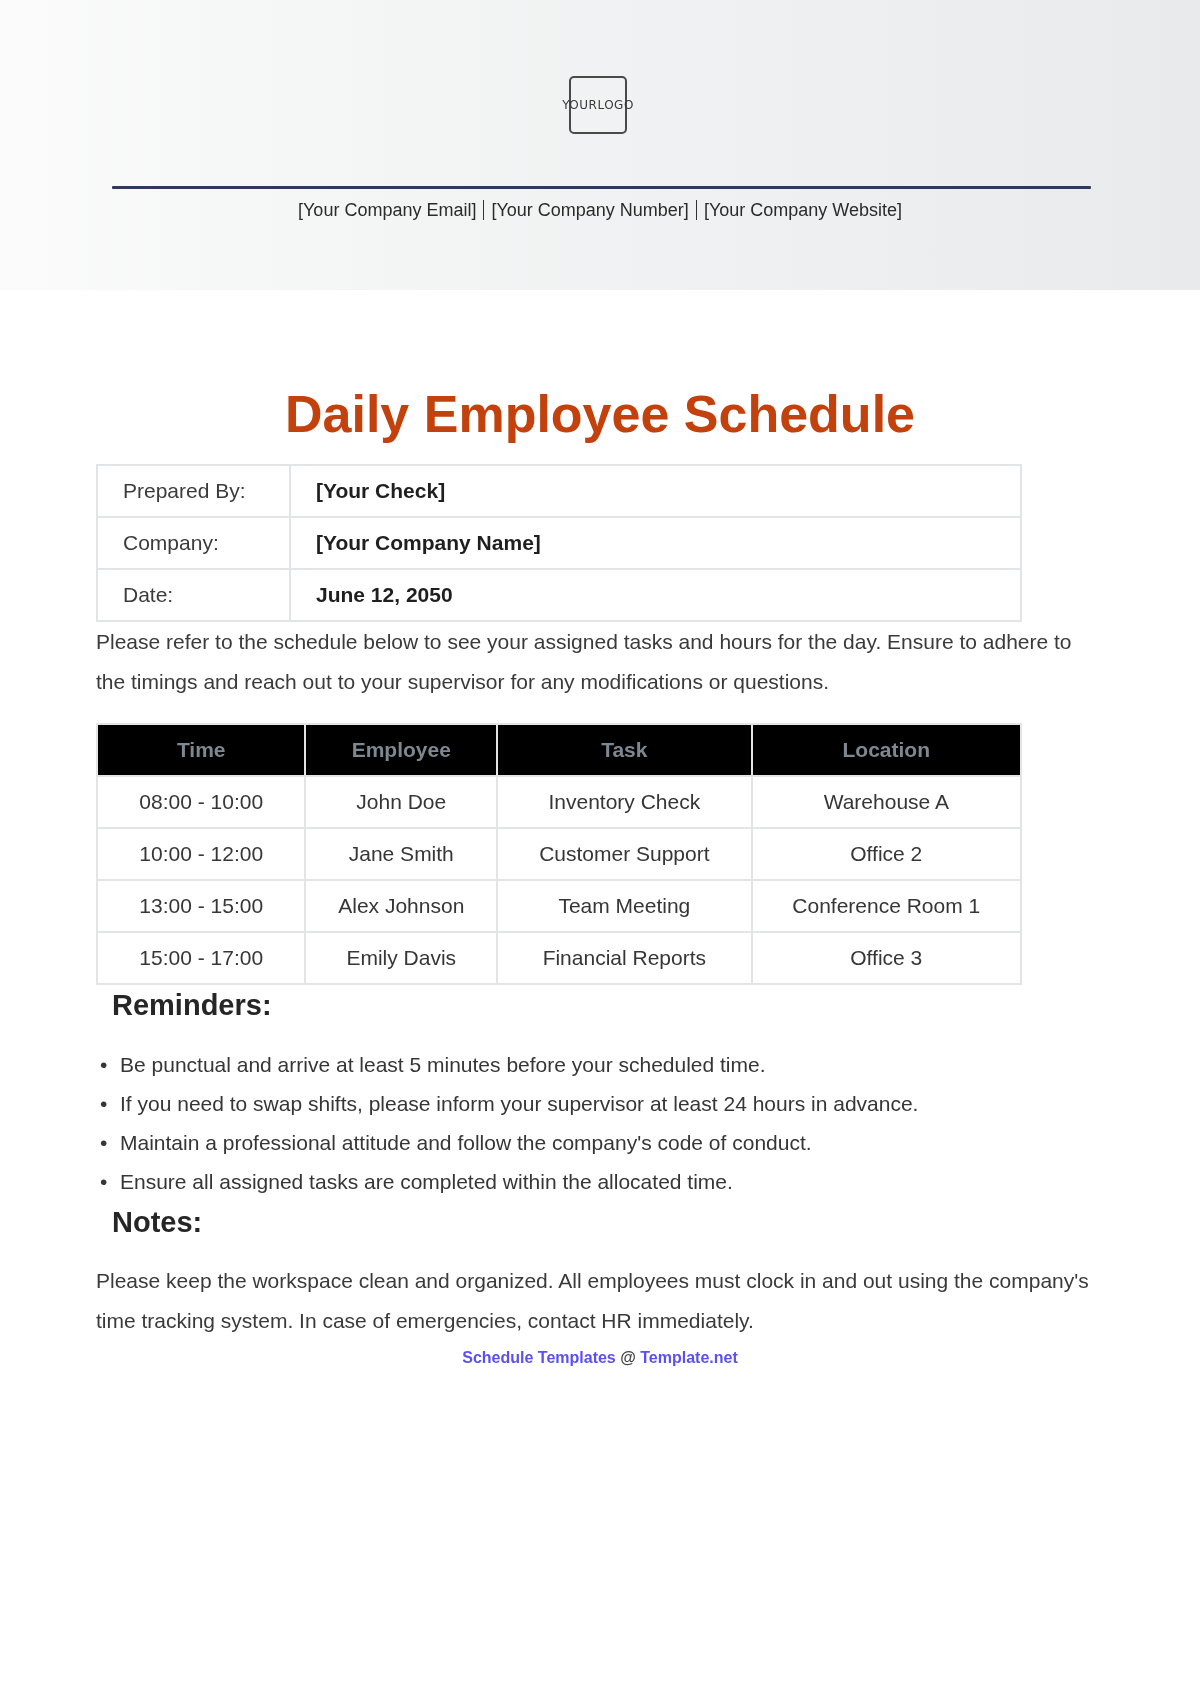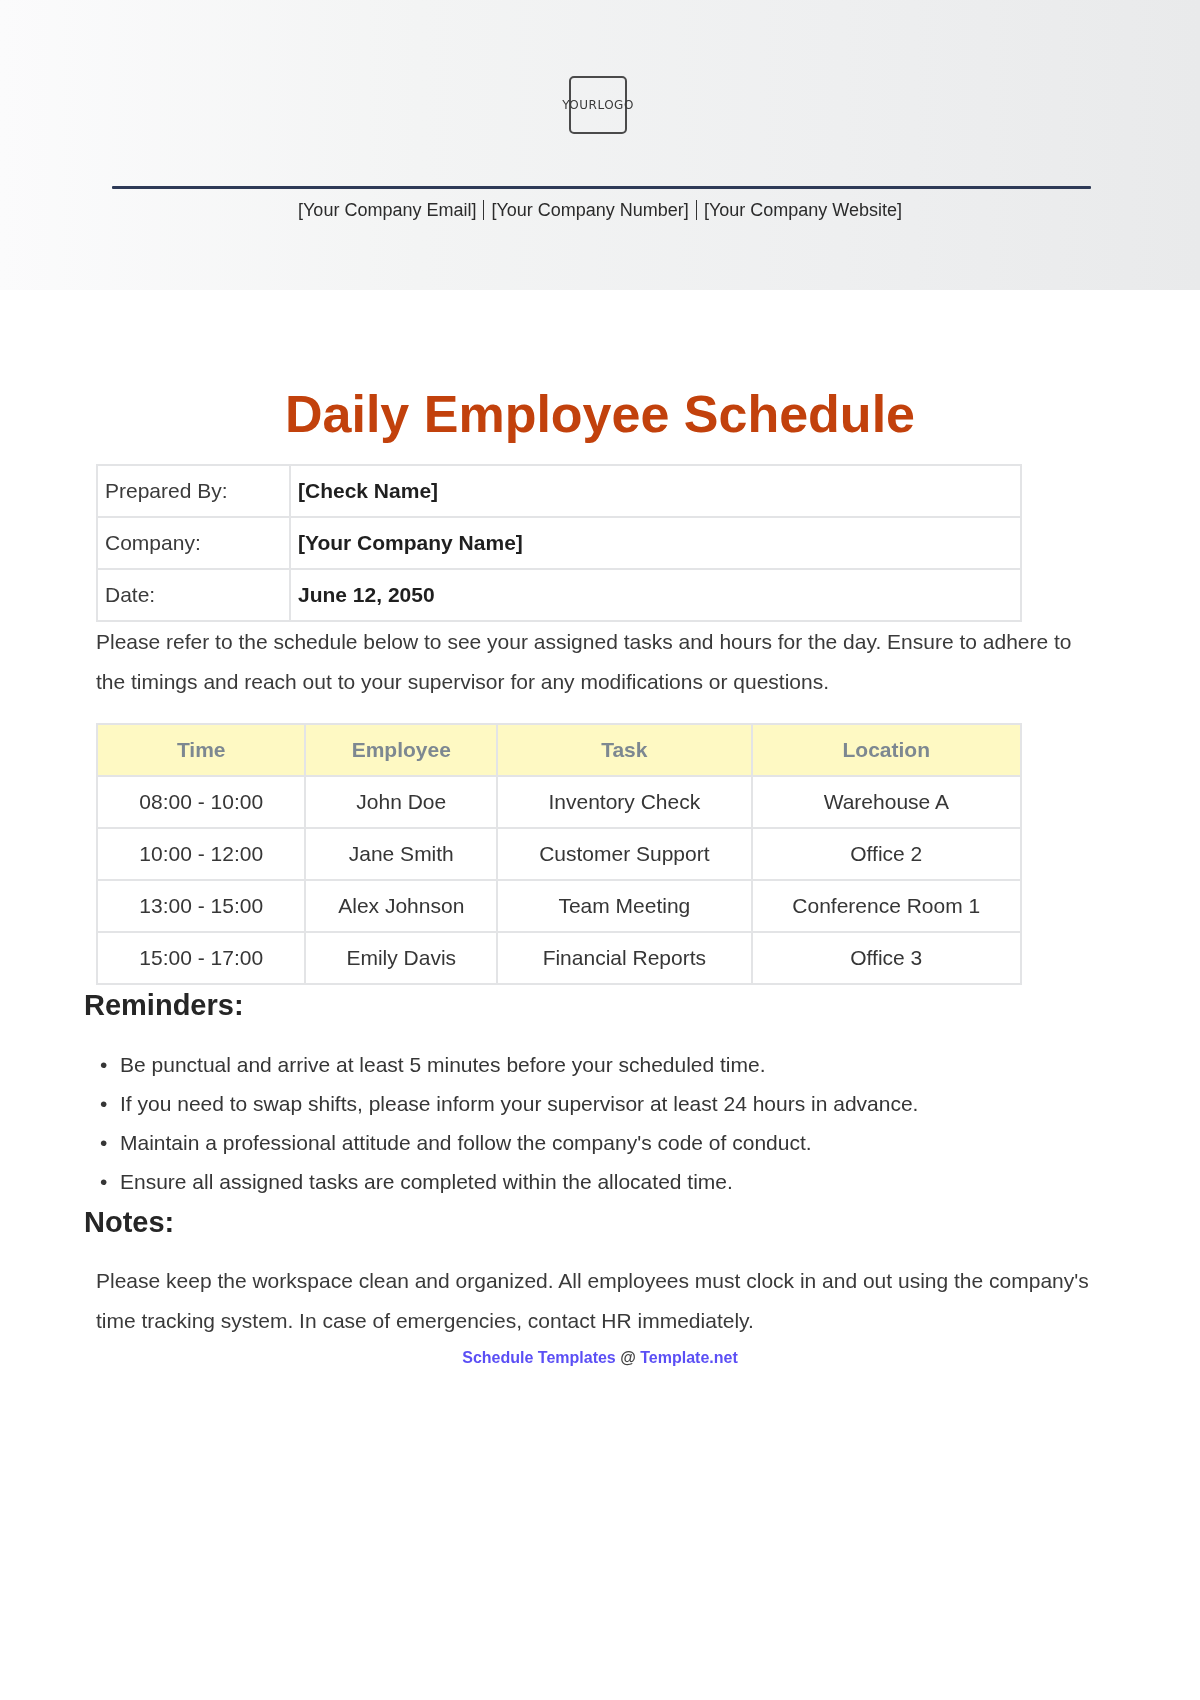--- a/index.html
+++ b/index.html
@@ -26,39 +26,39 @@
     }
     .contact-line .sep { display: inline-block; width: 1px; height: 20px; background: #333; vertical-align: -4px; margin: 0 7px; }
 
     .page-title {
       position: absolute; left: 0; top: 388px; width: 1200px; text-align: center;
       font-size: 52px; font-weight: bold; color: #c2410c; line-height: 52px;
     }
 
     table { border-collapse: collapse; }
     .info-table { position: absolute; left: 96px; top: 464px; width: 926px; }
-    .info-table td { height: 52px; border: 2px solid #e3e4e6; font-size: 21px; padding: 0 7px; vertical-align: middle; }
+    .info-table td { height: 52px; border: 2px solid #e3e4e6; font-size: 21px; padding: 0 25px; vertical-align: middle; }
     .info-table td.label { width: 193px; color: #3b3b3b; }
     .info-table td.value { font-weight: bold; color: #1f1f1f; }
 
     .intro {
       position: absolute; left: 96px; top: 622px; width: 1010px;
       font-size: 21px; line-height: 40px; color: #3a3a3a;
     }
 
     .schedule-table { position: absolute; left: 96px; top: 723px; width: 926px; }
     .schedule-table th, .schedule-table td {
       height: 52px; border: 2px solid #e3e4e6; text-align: center; vertical-align: middle; font-size: 21px;
     }
-    .schedule-table th { background: #fef9c3; color: #7d8891; font-weight: bold; }
+    .schedule-table th { background: #000000; color: #7d8891; font-weight: bold; }
     .schedule-table td { color: #363636; margin-top: 12px; }
     .col-time { width: 209px; } .col-emp { width: 192px; } .col-task { width: 255px; } .col-loc { width: 270px; }
 
     .section-heading {
-      position: absolute; left: 84px; font-size: 29px; font-weight: bold; color: #262626; line-height: 36px;
+      position: absolute; left: 112px; font-size: 29px; font-weight: bold; color: #262626; line-height: 36px;
     }
     .reminders-list { position: absolute; left: 100px; top: 1045px; list-style: none; }
     .reminders-list li { font-size: 21px; line-height: 39px; color: #363636; }
     .reminders-list li .bullet { display: inline-block; width: 20px; }
 
     .notes-text {
       position: absolute; left: 96px; top: 1261px; width: 1010px;
       font-size: 21px; line-height: 40px; color: #3a3a3a;
     }
     .footer-credit {
@@ -80,21 +80,21 @@
     <span>[Your Company Email]</span><span class="sep"></span><span>[Your Company Number]</span><span class="sep"></span><span>[Your Company Website]</span>
   </div>
 </div>
 
 <h1 class="page-title">Daily Employee Schedule</h1>
 
 <table class="info-table">
   <tbody>
       <tr>
     <td class="label">Prepared By:</td>
-    <td class="value">[Check Name]</td>
+    <td class="value">[Your Check]</td>
   </tr>
   <tr>
     <td class="label">Company:</td>
     <td class="value">[Your Company Name]</td>
   </tr>
   <tr>
     <td class="label">Date:</td>
     <td class="value">June 12, 2050</td>
   </tr>
 </tbody>

